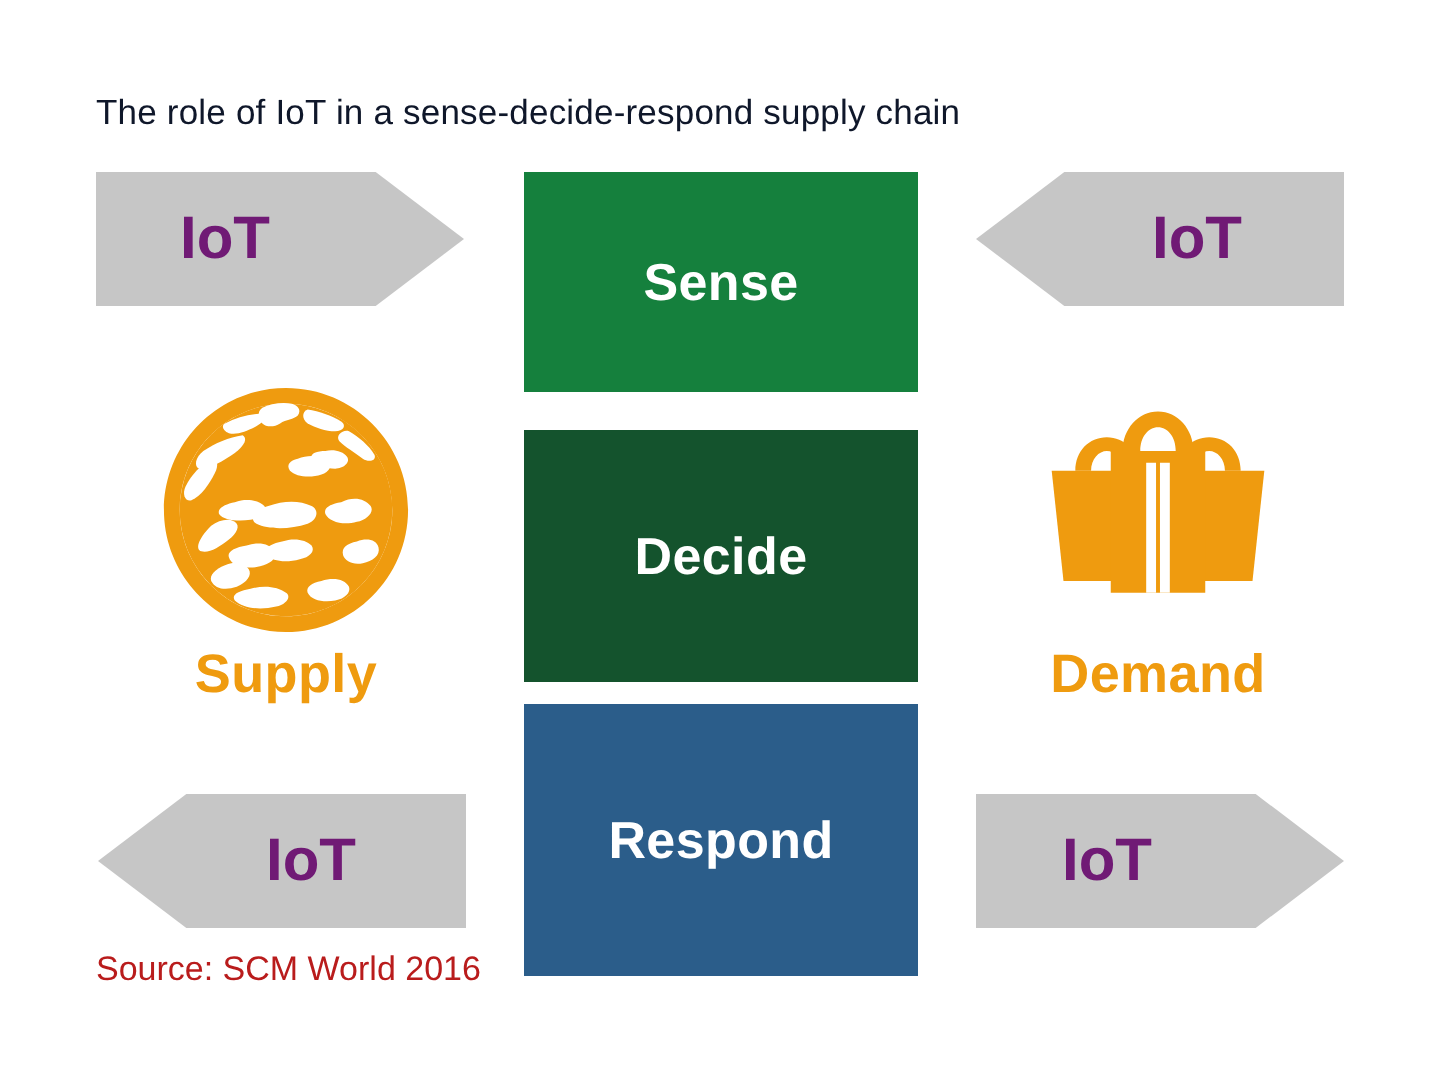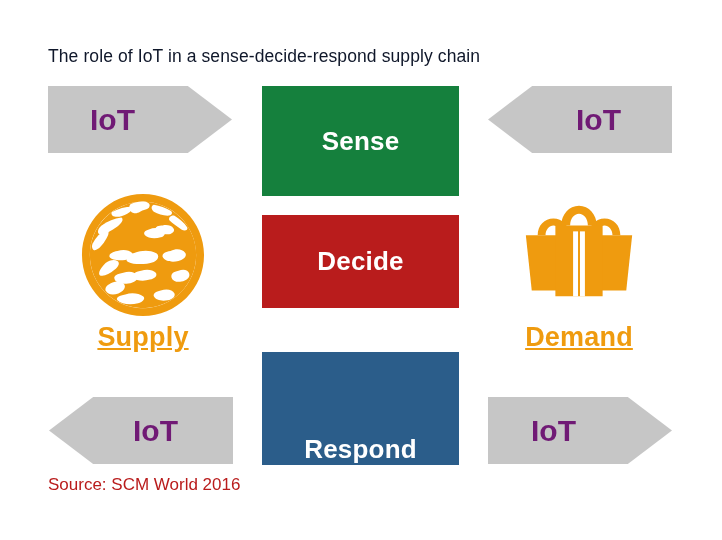--- a/index.html
+++ b/index.html
@@ -38,22 +38,22 @@
     width: 197px;
     display: flex;
     align-items: center;
     justify-content: center;
     color: #ffffff;
     font-size: 26px;
     font-weight: bold;
     letter-spacing: 0.2px;
   }
   .stage-sense   { top: 86px;  height: 110px; background: #15803d; }
-  .stage-decide  { top: 215px; height: 93px; background: #b91c1c; }
-  .stage-respond { top: 352px; height: 113px; background: #2B5D8A; align-items: flex-end; }
+  .stage-decide  { top: 215px; height: 126px; background: #14532d; }
+  .stage-respond { top: 352px; height: 136px; background: #2B5D8A; }
 
   
   .iot-arrow {
     position: absolute;
     background: #C6C6C6;
     display: flex;
     align-items: center;
     color: #701a75;
     font-size: 30px;
     font-weight: bold;
@@ -96,21 +96,20 @@
     width: 132px;
     height: 126px;
     display: block;
   }
   .side-label {
     margin-top: 4px;
     font-size: 27px;
     font-weight: bold;
     color: #EF9B0F;
     letter-spacing: 0.2px;
-    text-decoration: underline;
   }
 
   
   .source-note {
     position: absolute;
     left: 48px;
     top: 475px;
     font-size: 17px;
     color: #b91c1c;
     white-space: nowrap;

